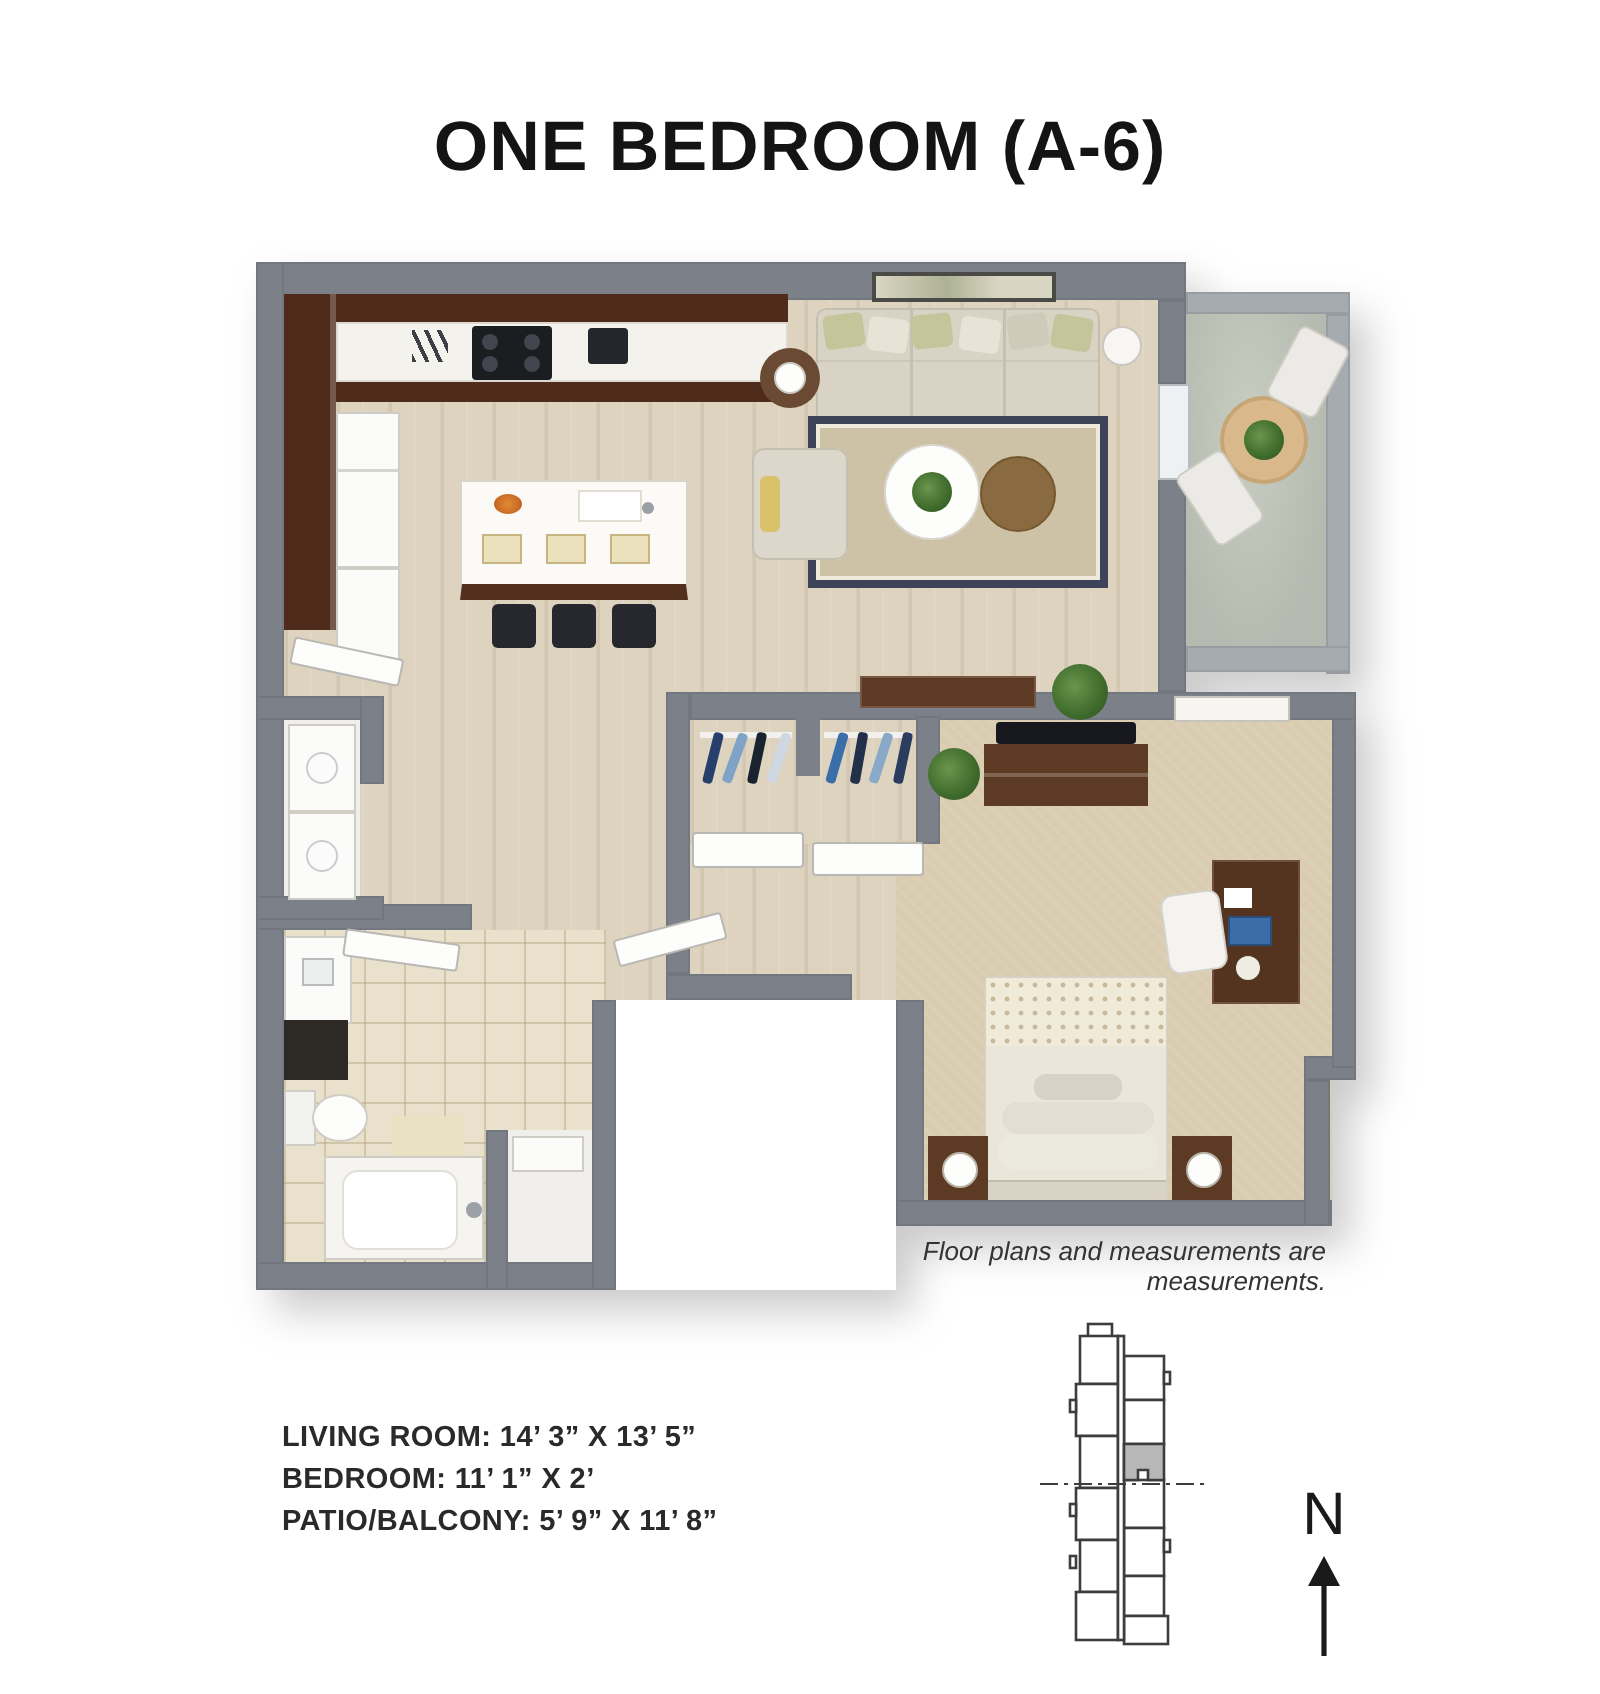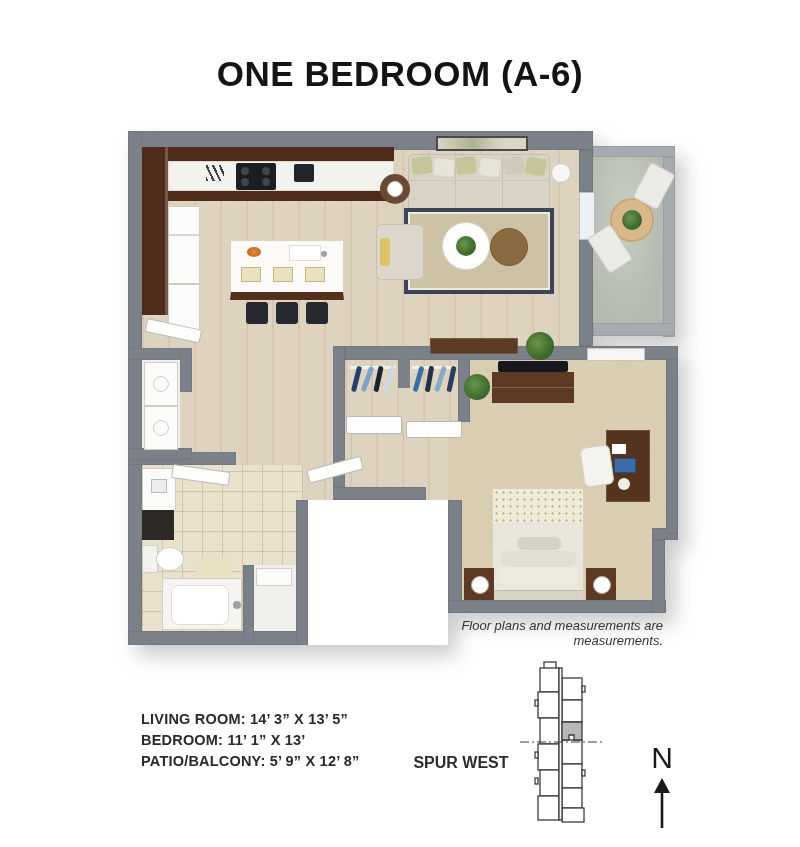--- a/index.html
+++ b/index.html
@@ -202,26 +202,25 @@
     <span class="abs circ" style="left:70px;top:22px;width:8px;height:8px;background:#9aa0a6"></span>
   </div>
   <div class="door" style="left:172px;top:464px;width:56px;height:12px;transform:rotate(8deg);transform-origin:left center"></div>
   <div class="f wh" style="left:256px;top:568px;width:34px;height:16px"></div>
 </div>
 
 <div class="disclaimer">Floor plans and measurements are measurements.</div>
 
 <div class="specs">
   <div>LIVING ROOM: 14’ 3” X 13’ 5”</div>
-  <div>BEDROOM: 11’ 1” X 13’</div>
-  <div>PATIO/BALCONY: 5’ 9” X 12’ 8”</div>
+  <div>BEDROOM: 11’ 1” X 2’</div>
+  <div>PATIO/BALCONY: 5’ 9” X 11’ 8”</div>
 </div>
 
 <div class="floorloc">
-  <div>SPUR WEST</div>
 </div>
 
 <svg class="sitemap" width="100" height="185" viewBox="0 0 100 185" style="overflow:visible">
   <g fill="#ffffff" stroke="#3d3d3d" stroke-width="1.3">
     <rect x="26" y="12" width="12" height="8"></rect>
     <rect x="22" y="18" width="19" height="24"></rect>
     <rect x="20" y="42" width="21" height="26"></rect>
     <rect x="22" y="68" width="19" height="26"></rect>
     <rect x="20" y="94" width="21" height="26"></rect>
     <rect x="22" y="120" width="19" height="26"></rect>

